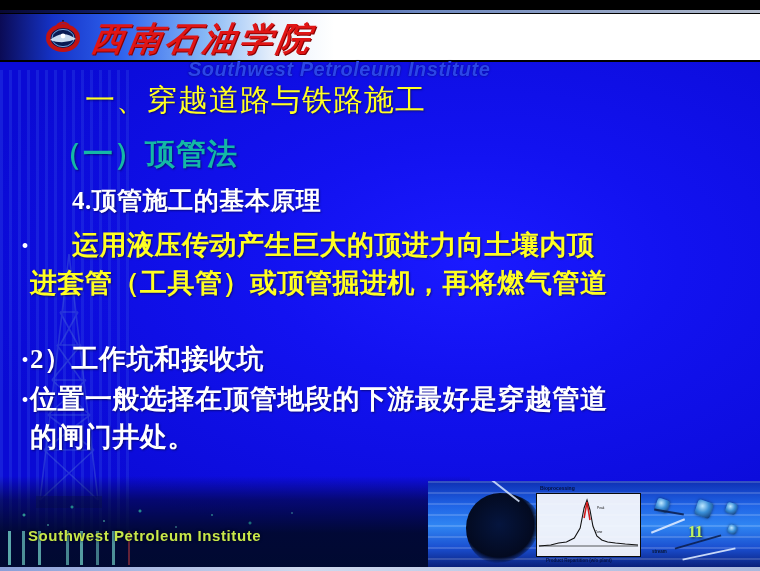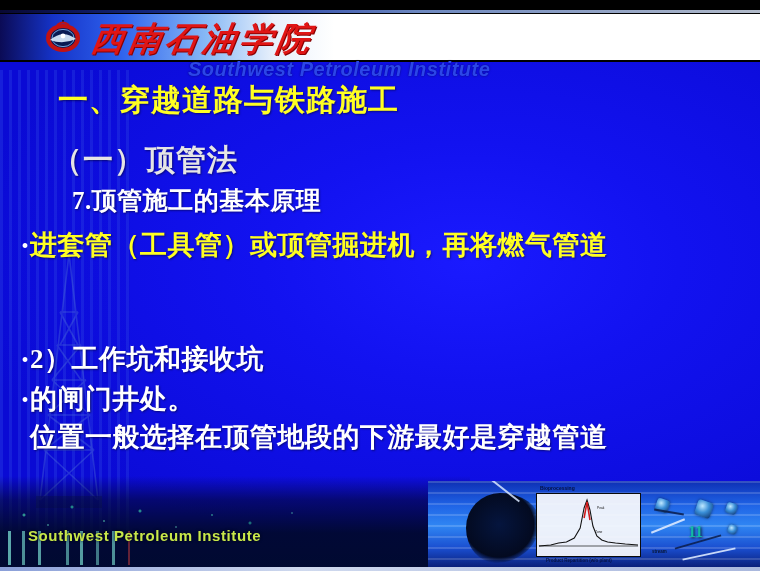--- a/index.html
+++ b/index.html
@@ -116,27 +116,28 @@
     color: #2b46e8; letter-spacing: .5px; white-space: nowrap;
     z-index: 6;
     text-shadow: 0 0 2px rgba(0,0,40,.6);
   }
 
   
   .content { position: absolute; left: 0; top: 62px; width: 760px; height: 509px; z-index: 3; }
 
   .h1-line {
     position: absolute; left: 58px; top: 18px;
-    font-size: 30px; font-weight: bold; color: #ffff22;
+    font-size: 30px; font-weight: normal; color: #ffff22;
     letter-spacing: 1px; white-space: nowrap;
     text-shadow: 1px 1px 2px rgba(0,0,0,.45);
+    padding-left: 27px;
   }
   .h2-line {
-    position: absolute; left: 52px; top: 78px;
-    font-size: 30px; font-weight: bold; color: #e5e5e5;
+    position: absolute; left: 52px; top: 72px;
+    font-size: 30px; font-weight: bold; color: #14b8a6;
     letter-spacing: 1px; white-space: nowrap;
     text-shadow: 1px 1px 2px rgba(0,0,0,.45);
   }
   .h3-line {
     position: absolute; left: 72px; top: 122px;
     font-size: 25px; font-weight: bold; color: #ffffff;
     letter-spacing: .5px; white-space: nowrap;
     text-shadow: 1px 1px 2px rgba(0,0,0,.45);
   }
 
@@ -162,21 +163,21 @@
     position: absolute; left: 28px; bottom: 27px;
     font-family: "Liberation Sans", "DejaVu Sans", sans-serif;
     font-size: 15px; font-weight: bold; font-style: normal;
     letter-spacing: .6px;
     color: #c8e84a;
     text-shadow: 0 0 3px rgba(0,0,0,.9);
     z-index: 7; white-space: nowrap;
   }
   .page-num {
     position: absolute; right: 57px; bottom: 30px;
-    font-size: 16px; font-weight: bold; color: #14b8a6;
+    font-size: 16px; font-weight: bold; color: #bef264;
     text-shadow: 1px 1px 3px rgba(0,0,0,.85);
     z-index: 8;
   }
 
   
   .deco-strip {
     position: absolute; right: 0; bottom: 4px; width: 332px; height: 86px;
     z-index: 4; overflow: hidden;
     background:
       repeating-linear-gradient(180deg,
@@ -279,41 +280,42 @@
     </div>
 
     <div class="logo-cn">西南石油学院</div>
   </div>
   <div class="header-sub-en">Southwest Petroleum Institute</div>
 
   <div class="content">
 
     <div class="h1-line">一、穿越道路与铁路施工</div>
     <div class="h2-line">（一）顶管法</div>
-    <div class="h3-line">7.顶管施工的基本原理</div>
+    <div class="h3-line">4.顶管施工的基本原理</div>
 
     <div class="para" style="top:164px;">
       <div class="bullet-dot" style="top:10px;">•</div>
       <div class="lines">
+        <div class="tline yellow indent2">运用液压传动产生巨大的顶进力向土壤内顶</div>
         <div class="tline yellow indent1">进套管（工具管）或顶管掘进机，再将燃气管道</div>
       </div>
     </div>
 
     <div class="para" style="top:278px;">
       <div class="bullet-dot" style="top:10px;">•</div>
       <div class="lines">
         <div class="tline white indent1">2）工作坑和接收坑</div>
       </div>
     </div>
 
     <div class="para" style="top:318px;">
       <div class="bullet-dot" style="top:10px;">•</div>
       <div class="lines">
+        <div class="tline white indent1">位置一般选择在顶管地段的下游最好是穿越管道</div>
         <div class="tline white indent1">的闸门井处。</div>
-        <div class="tline white indent1">位置一般选择在顶管地段的下游最好是穿越管道</div>
       </div>
     </div>
 
   </div>
 
   <div class="deco-strip">
     <div class="blob"></div>
     <div class="needle"></div>
 
     <div class="deco-chart-title">Bioprocessing</div>

